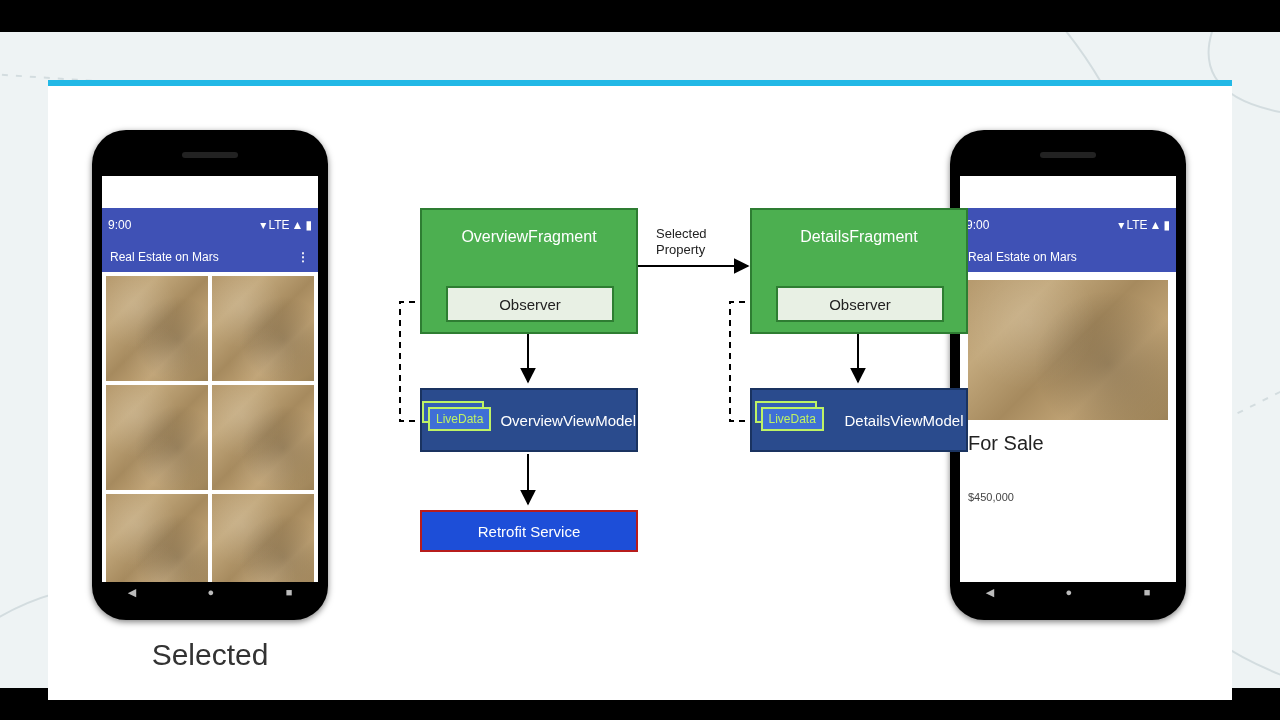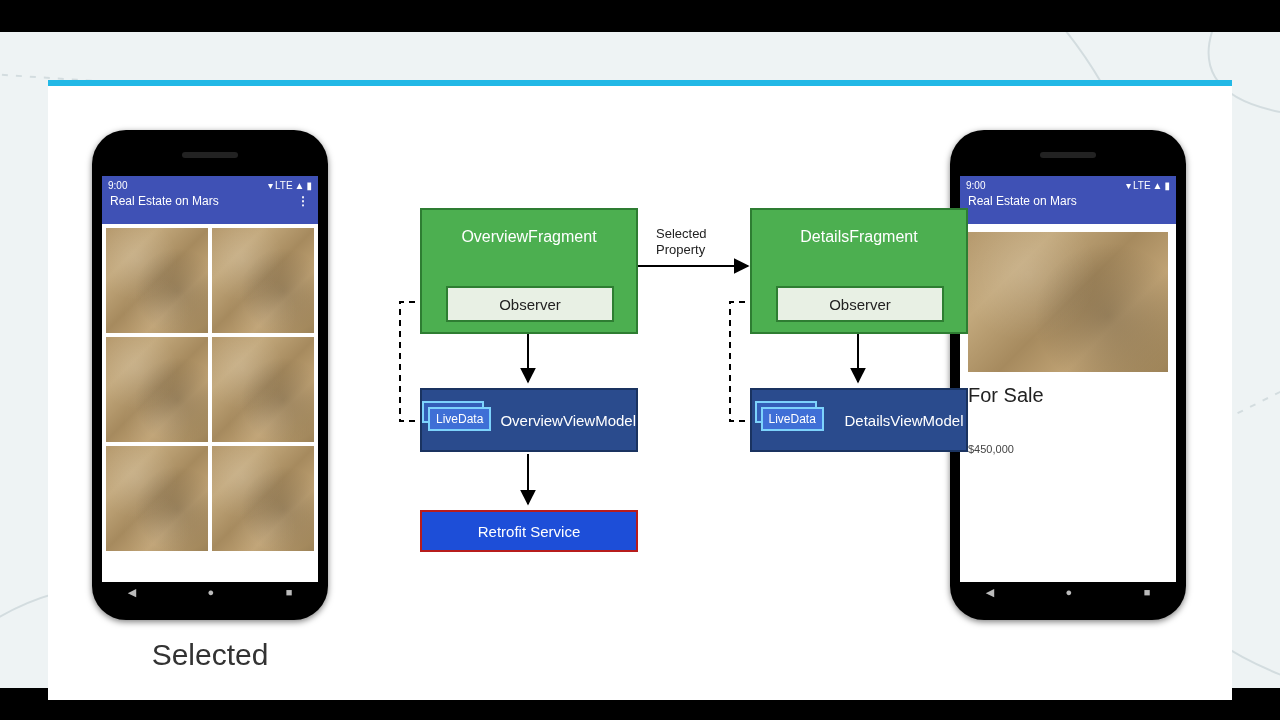--- a/index.html
+++ b/index.html
@@ -11,44 +11,44 @@
   .slide{position:absolute;top:48px;left:48px;width:1184px;height:620px;background:#fff;}
   .accent{position:absolute;top:0;left:0;width:1184px;height:6px;background:#22b8e6;}
   
   .phone{position:absolute;width:236px;height:490px;background:#000;border-radius:34px;box-shadow:0 2px 6px rgba(0,0,0,.5);}
   .phone.left{top:50px;left:44px;}
   .phone.right{top:50px;left:902px;}
   .phone .speaker{position:absolute;top:22px;left:50%;transform:translateX(-50%);width:56px;height:6px;background:#222;border-radius:3px;}
   .phone .screen{position:absolute;top:46px;left:10px;width:216px;height:406px;background:#fff;overflow:hidden;}
   .phone .nav{position:absolute;bottom:14px;left:0;width:236px;height:28px;display:flex;justify-content:space-around;align-items:center;color:#bbb;font-size:11px;}
   .phone .nav span{display:inline-block;}
-  .status{height:18px;background:#3f51b5;color:#fff;font-size:10px;display:flex;justify-content:space-between;align-items:center;padding:0 6px;}
+  .status{height:18px;background:#3f51b5;color:#fff;font-size:12px;display:flex;justify-content:space-between;align-items:center;padding:8px 6px;margin-top:32px;}
   .status .right{display:flex;gap:2px;align-items:center;}
-  .appbar{height:30px;background:#3f51b5;color:#fff;font-size:12px;display:flex;align-items:flex-start;padding:0 8px;font-weight:500;}
+  .appbar{height:30px;background:#3f51b5;color:#fff;font-size:12px;display:flex;align-items:center;padding:0 8px;font-weight:500;}
   .appbar .menu{margin-left:auto;letter-spacing:1px;font-size:12px;font-weight:bold;}
   .grid{display:grid;grid-template-columns:1fr 1fr;grid-auto-rows:105px;gap:4px;padding:4px;height:358px;}
   .tile{background:linear-gradient(135deg,#b69a6e 0%,#c3a97d 25%,#a68a5e 50%,#bfa274 70%,#9c8257 100%);position:relative;}
   .tile::after{content:"";position:absolute;inset:0;background:radial-gradient(circle at 30% 30%,rgba(255,255,255,.12),transparent 40%),radial-gradient(circle at 70% 60%,rgba(0,0,0,.18),transparent 45%),radial-gradient(circle at 50% 80%,rgba(255,255,255,.08),transparent 35%);}
   .detail-body{padding:8px;}
   .detail-img{width:200px;height:140px;margin:0 auto;background:linear-gradient(135deg,#b69a6e 0%,#c3a97d 25%,#a68a5e 50%,#bfa274 70%,#9c8257 100%);position:relative;}
   .detail-img::after{content:"";position:absolute;inset:0;background:radial-gradient(circle at 30% 30%,rgba(255,255,255,.12),transparent 40%),radial-gradient(circle at 70% 60%,rgba(0,0,0,.2),transparent 45%);}
   .detail-title{font-size:20px;margin:12px 0 4px 0;color:#222;}
   .detail-price{font-size:11px;color:#444;margin-top:36px;}
   .caption{position:absolute;width:236px;text-align:center;font-size:30px;color:#333;}
   .caption.left{top:558px;left:44px;}
   .caption.right{top:558px;left:902px;}
   
   .diag{position:absolute;top:46px;left:300px;width:600px;height:500px;}
   .box{position:absolute;border:2px solid;box-sizing:border-box;display:flex;flex-direction:column;align-items:center;justify-content:center;font-size:15px;color:#111;}
   .green{background:#4caf50;border-color:#2e7d32;color:#fff;}
   .green-title{font-size:16px;color:#fff;margin-bottom:0;}
   .observer{background:#e8f0e4;border:2px solid #2e7d32;color:#222;font-size:15px;display:flex;align-items:center;justify-content:center;position:absolute;}
   .blue{background:#2a4b8d;border-color:#1a3360;color:#fff;}
   .red{background:#1d4ed8;border-color:#b71c1c;color:#fff;}
-  .live{position:absolute;background:#3f6fd6;border:2px solid #7dd3fc;color:#ffffff;font-size:12px;padding:3px 6px;}
+  .live{position:absolute;background:#3f6fd6;border:2px solid #bef264;color:#bef264;font-size:12px;padding:3px 6px;}
   .live.shadow{background:#345fb8;left:-6px;top:-6px;width:58px;height:18px;padding:0;}
   .arrlabel{position:absolute;font-size:13px;color:#222;line-height:1.2;}
   svg.arrows{position:absolute;inset:0;overflow:visible;}
 </style>
 </head>
 <body>
 
 <div class="letterbox-top"></div>
 <div class="letterbox-bottom"></div>
 <div class="bg">

